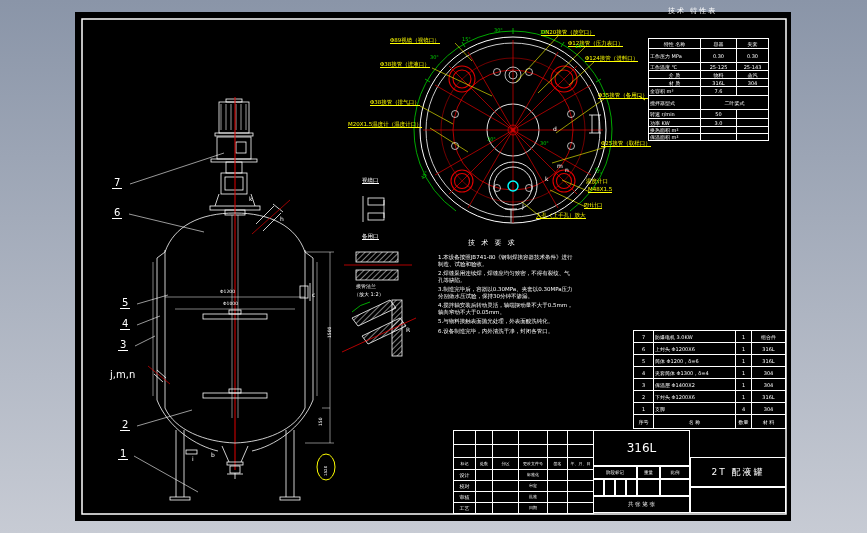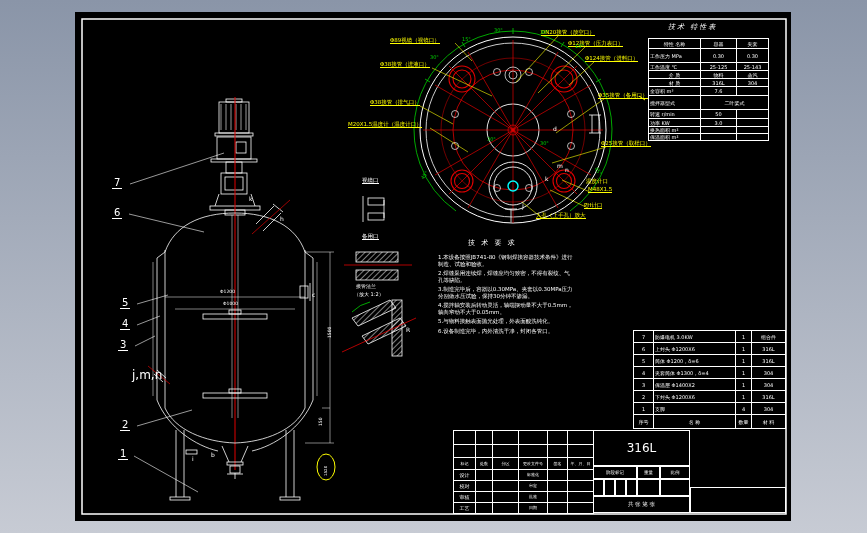--- a/index.html
+++ b/index.html
@@ -198,21 +198,21 @@
   <path d="M639,96L645,100" stroke="#ff0" stroke-width="1"></path>
 </svg>
 
 <span class="t big" style="left:112px;top:178px;">7</span>
 <span class="t big" style="left:112px;top:208px;">6</span>
 <span class="t big" style="left:120px;top:298px;">5</span>
 <span class="t big" style="left:120px;top:319px;">4</span>
 <span class="t big" style="left:118px;top:340px;">3</span>
 <span class="t big" style="left:120px;top:420px;">2</span>
 <span class="t big" style="left:118px;top:449px;">1</span>
-<span class="t" style="left:132px;top:372px;font-size:12px;">j,m,n</span>
+<span class="t" style="left:110px;top:372px;font-size:10px;">j,m,n</span>
 <span class="t" style="left:312px;top:292px;font-size:6px;">c</span>
 <span class="t" style="left:192px;top:456px;font-size:6px;">i</span>
 <span class="t" style="left:211px;top:452px;font-size:6px;">b</span>
 <span class="t" style="left:249px;top:196px;font-size:6px;">k</span>
 <span class="t" style="left:280px;top:216px;font-size:6px;">h</span>
 <span class="t dim" style="left:220px;top:289px;">Φ1200</span>
 <span class="t dim" style="left:223px;top:301px;">Φ1000</span>
 <span class="t dim rot" style="left:327px;top:338px;">1500</span>
 <span class="t dim rot" style="left:318px;top:426px;">150</span>
 <span class="t rot" style="left:323px;top:476px;font-size:4px;">1520</span>
@@ -256,21 +256,21 @@
 <span class="t ttl" style="left:468px;top:240px;">技 术 要 求</span>
 <div id="req">
   <div>1.本设备按照JB741-80《钢制焊接容器技术条件》进行制造、试验和验收。</div>
   <div>2.焊缝采用连续焊，焊缝应均匀致密，不得有裂纹、气孔等缺陷。</div>
   <div>3.制造完毕后，容器以0.30MPa、夹套以0.30MPa压力分别做水压试验，保持30分钟不渗漏。</div>
   <div>4.搅拌轴安装后转动灵活，轴端摆动量不大于0.5mm，轴向窜动不大于0.05mm。</div>
   <div>5.与物料接触表面抛光处理，外表面酸洗钝化。</div>
   <div>6.设备制造完毕，内外清洗干净，封闭各管口。</div>
 </div>
 
-<span class="t ttl" style="left:668px;top:24px;font-style:italic;">技术 特性表</span>
+<span class="t ttl" style="left:668px;top:8px;">技术 特性表</span>
 <table style="left:648px;top:38px;width:120px;">
   <colgroup>
         <col style="width:52px">
         <col style="width:36px">
         <col style="width:32px">
       </colgroup>
   <tbody>
         <tr style="height:10px">
           <td>特性 名称</td>
           <td>容器</td>
@@ -471,15 +471,18 @@
 <div class="box" style="left:593px;top:479px;width:11px;height:17px;"></div>
 <div class="box" style="left:604px;top:479px;width:11px;height:17px;"></div>
 <div class="box" style="left:615px;top:479px;width:11px;height:17px;"></div>
 <div class="box" style="left:626px;top:479px;width:11px;height:17px;"></div>
 <div class="box" style="left:637px;top:479px;width:23px;height:17px;"></div>
 <div class="box" style="left:660px;top:479px;width:30px;height:17px;"></div>
 <div class="box" style="left:593px;top:496px;width:97px;height:17px;font-size:5.5px;">
       <span>共  张  第  张</span>
     </div>
 
+<div class="box" style="left:690px;top:457px;width:96px;height:30px;font-size:9px;letter-spacing:2px;">
+      <span>2T 配液罐</span>
+    </div>
 <div class="box" style="left:690px;top:487px;width:96px;height:26px;"></div>
 
 </div>
 
 </body></html>

